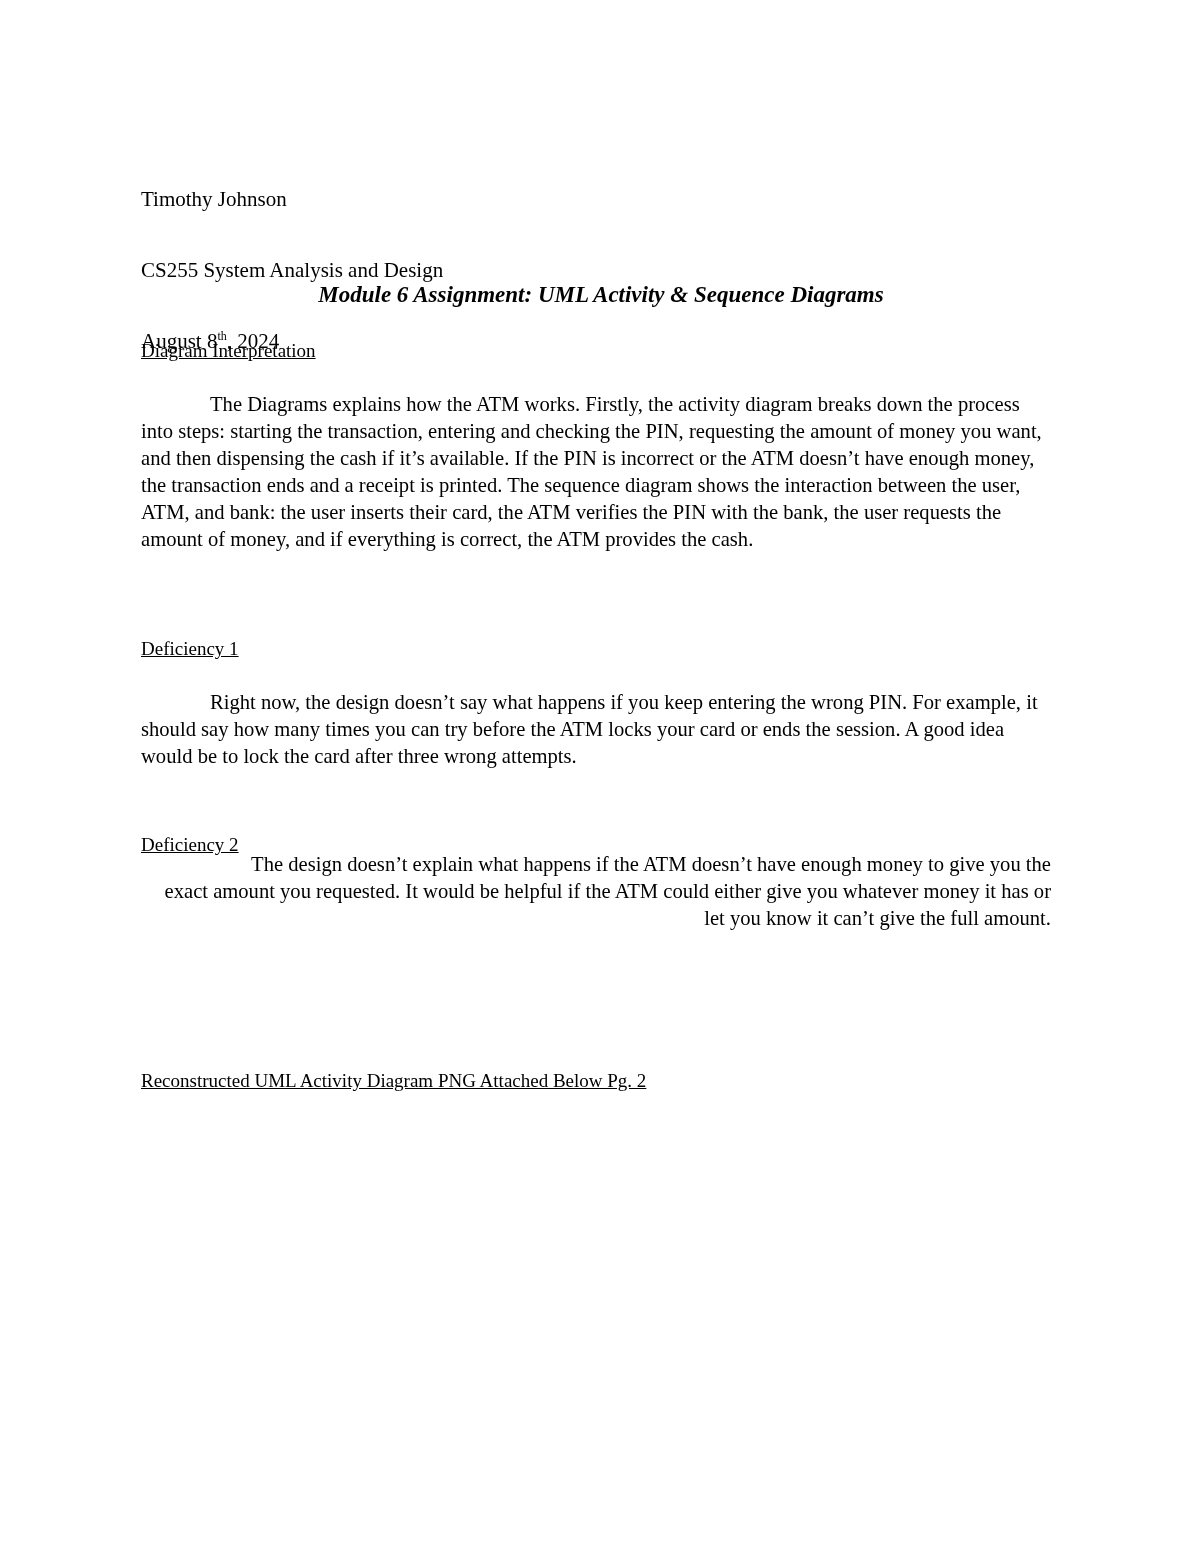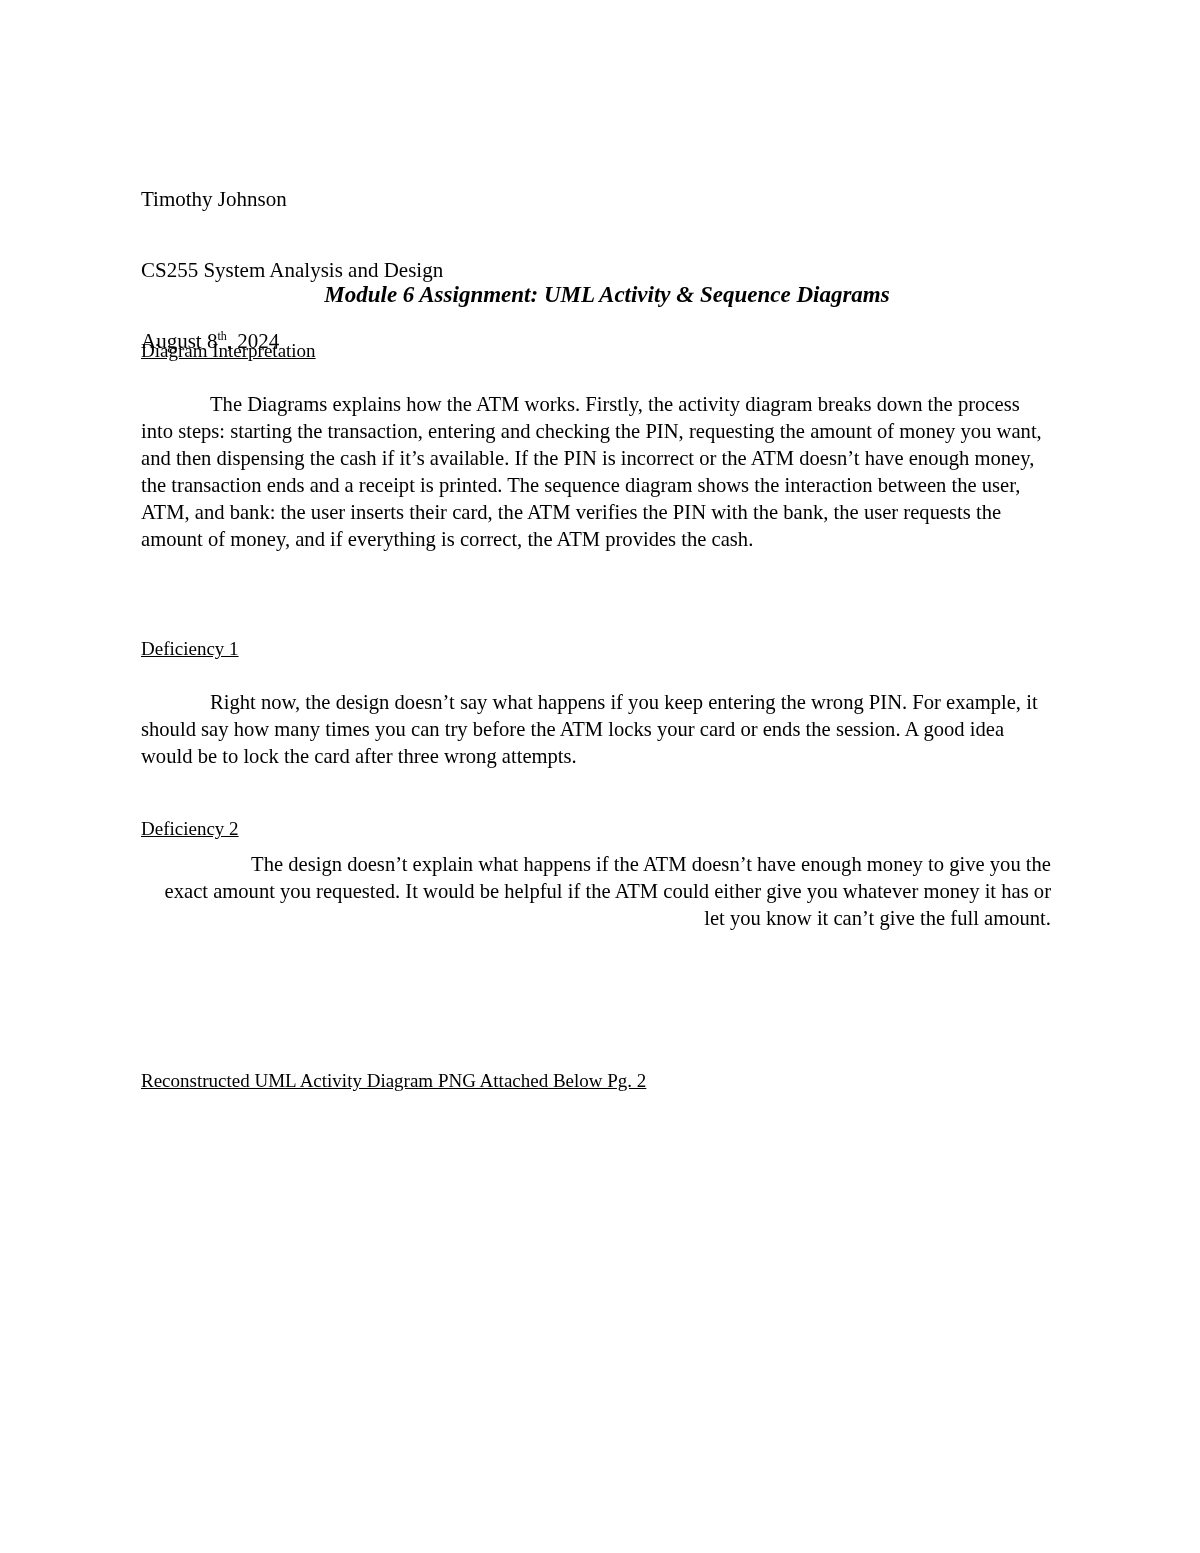--- a/index.html
+++ b/index.html
@@ -6,21 +6,21 @@
     body {
       width: 1200px; height: 1553px; position: relative; overflow: hidden;
       font-family: "Liberation Serif", "DejaVu Serif", serif;
       color: #000000;
     }
     .page { position: absolute; left: 141px; top: 142px; width: 920px; }
     .line { font-size: 21px; line-height: 27px; white-space: nowrap; margin-top: 44px; }
     .header-block { position: absolute; left: 0; top: 0; }
     sup { font-size: 12px; line-height: 0; vertical-align: super; }
     .title {
-      position: absolute; left: 6px; top: 138px; width: 920px; text-align: center;
+      position: absolute; left: 0; top: 138px; width: 920px; text-align: center;
       font-size: 23px; font-weight: bold; font-style: italic; line-height: 30px;
       white-space: nowrap;
     }
     .heading { position: absolute; left: 0; font-size: 19px; line-height: 27px; text-decoration: underline; white-space: nowrap; }
     .para { position: absolute; left: 0; width: 910px; font-size: 20.6px; line-height: 27px; text-align: left; }
     .para .indent { display: inline-block; width: 69px; }
   </style>
 </head>
 <body>
 
@@ -33,18 +33,18 @@
   </div>
 
   <div class="title">Module 6 Assignment: UML Activity &amp; Sequence Diagrams</div>
 
   <div class="heading" style="top:195px;">Diagram Interpretation</div>
   <div class="para" style="top:249px;"><span class="indent"></span><span>The Diagrams explains how the ATM works. Firstly, the activity diagram breaks down the process into steps: starting the transaction, entering and checking the PIN, requesting the amount of money you want, and then dispensing the cash if it’s available. If the PIN is incorrect or the ATM doesn’t have enough money, the transaction ends and a receipt is printed. The sequence diagram shows the interaction between the user, ATM, and bank: the user inserts their card, the ATM verifies the PIN with the bank, the user requests the amount of money, and if everything is correct, the ATM provides the cash.</span></div>
 
   <div class="heading" style="top:493px;">Deficiency 1</div>
   <div class="para" style="top:547px;"><span class="indent"></span><span>Right now, the design doesn’t say what happens if you keep entering the wrong PIN. For example, it should say how many times you can try before the ATM locks your card or ends the session. A good idea would be to lock the card after three wrong attempts.</span></div>
 
-  <div class="heading" style="top:673px;font-family:Liberation Serif, serif;">Deficiency 2</div>
+  <div class="heading" style="top:689px;font-family:Liberation Serif, serif;">Deficiency 2</div>
   <div class="para" style="top:709px;text-align:right;"><span class="indent"></span><span>The design doesn’t explain what happens if the ATM doesn’t have enough money to give you the exact amount you requested. It would be helpful if the ATM could either give you whatever money it has or let you know it can’t give the full amount.</span></div>
 
   <div class="heading" style="top:925px;font-family:Liberation Serif, serif;">Reconstructed UML Activity Diagram PNG Attached Below Pg. 2</div>
 
 </div>
 
 </body></html>

